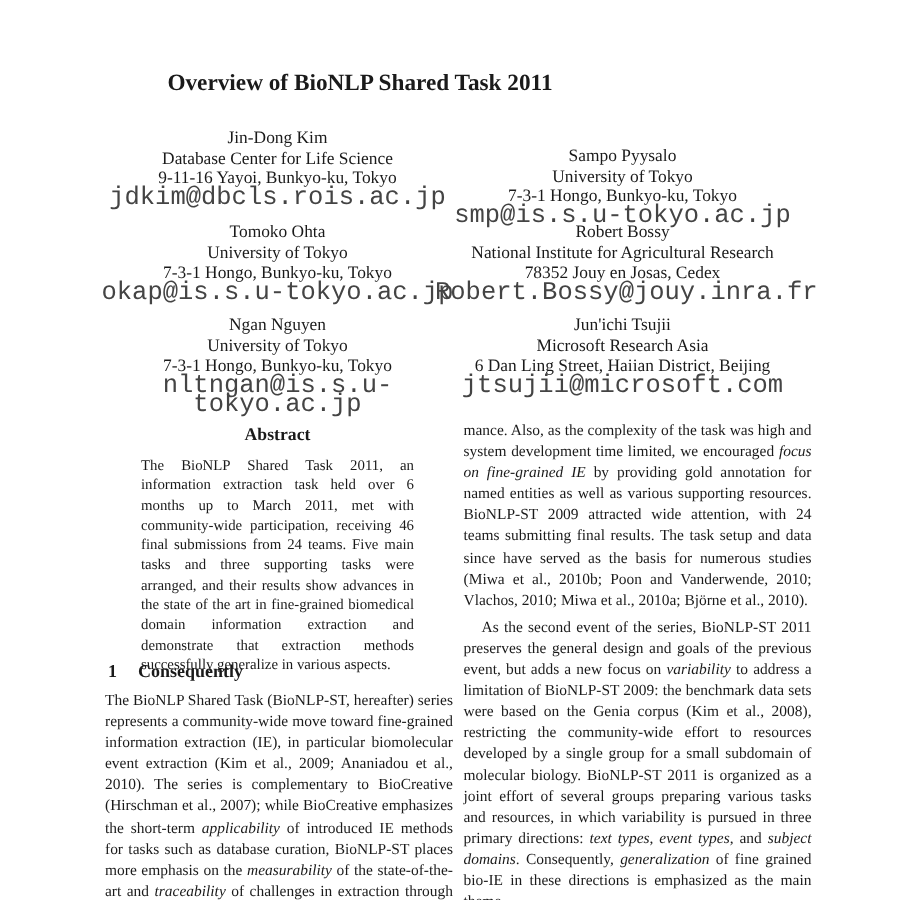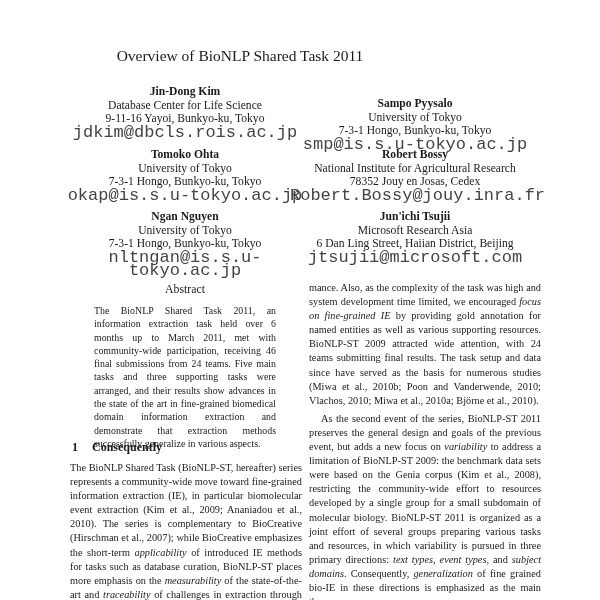--- a/index.html
+++ b/index.html
@@ -4,34 +4,34 @@
 <style>
   html, body { margin: 0; padding: 0; }
   body {
     width: 600px; height: 600px; overflow: hidden;
     background: #ffffff; color: #1a1a1a;
     font-family: "Liberation Serif", "DejaVu Serif", serif;
     position: relative;
   }
   .title {
     position: absolute; top: 47px; left: 0; width: 480px;
-    text-align: center; font-weight: normal; font-size: 15.5px;
+    text-align: center; font-weight: bold; font-size: 15.5px;
   }
   .author {
     position: absolute; text-align: center; font-size: 11.6px; line-height: 13.6px;
   }
-  .author .name { font-weight: bold; }
+  .author .name { font-weight: normal; }
   .author .email { font-family: "Liberation Mono", "DejaVu Sans Mono", monospace; font-size: 17px; color: #444; }
   .col {
     position: absolute; font-size: 10.3px; line-height: 14.1px; text-align: justify;
   }
   .col p { margin: 0; }
   .abstract-head {
     position: absolute; top: 282px; left: 70px; width: 230px;
-    text-align: center; font-weight: normal; font-size: 11.8px;
+    text-align: center; font-weight: bold; font-size: 11.8px;
   }
   .abstract-body {
     position: absolute; top: 304px; left: 94px; width: 182px;
     font-size: 9.9px; line-height: 13.3px; text-align: justify; font-family: Liberation Serif, serif;
   }
   .section-head {
     position: absolute; top: 440px; left: 72px; font-weight: bold; font-size: 12px;
   }
   .section-head .num { display: inline-block; width: 20px; }
   i { font-style: italic; }

